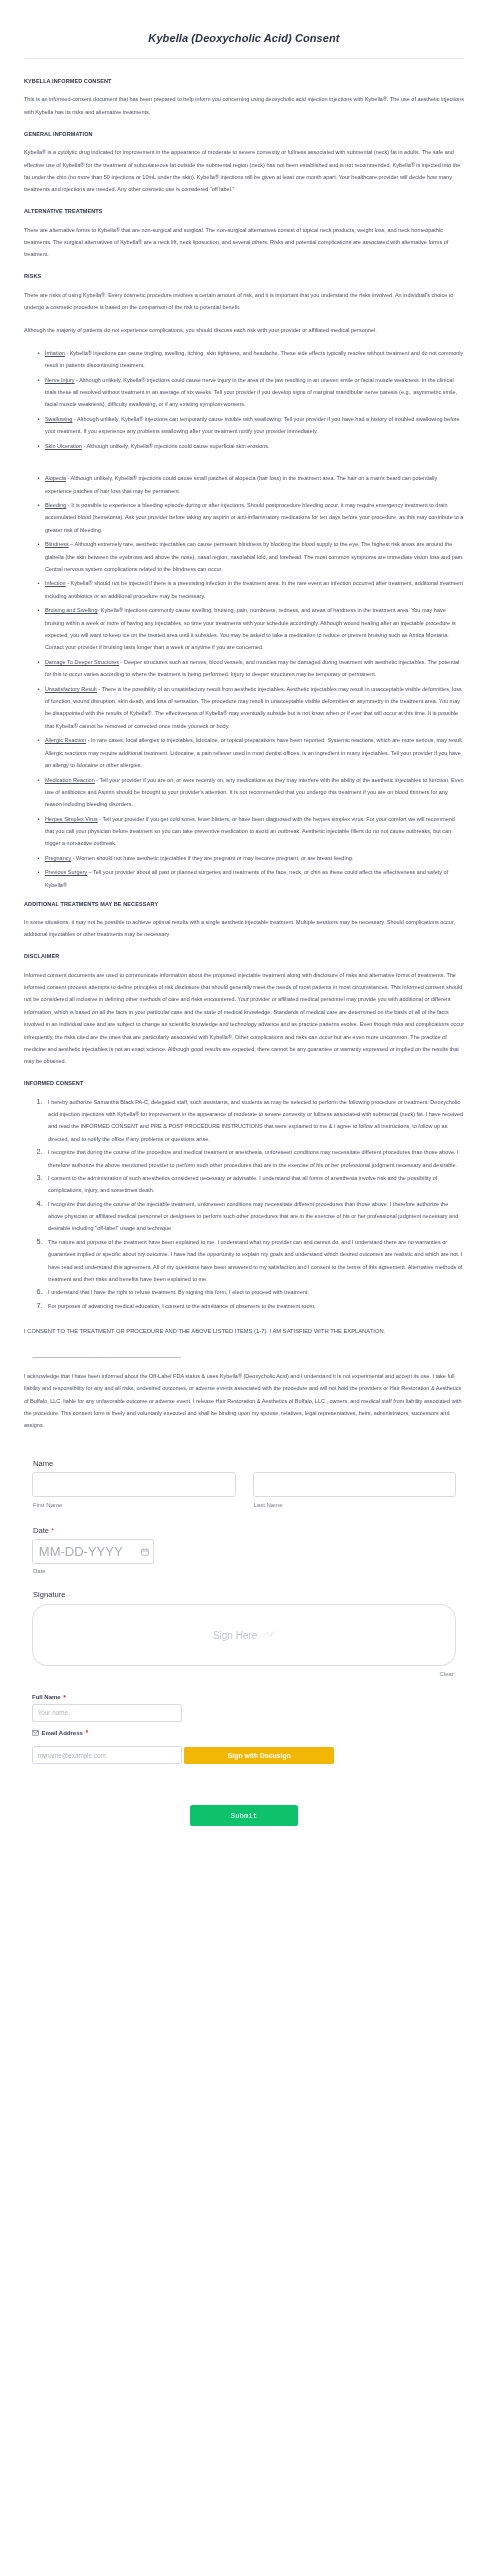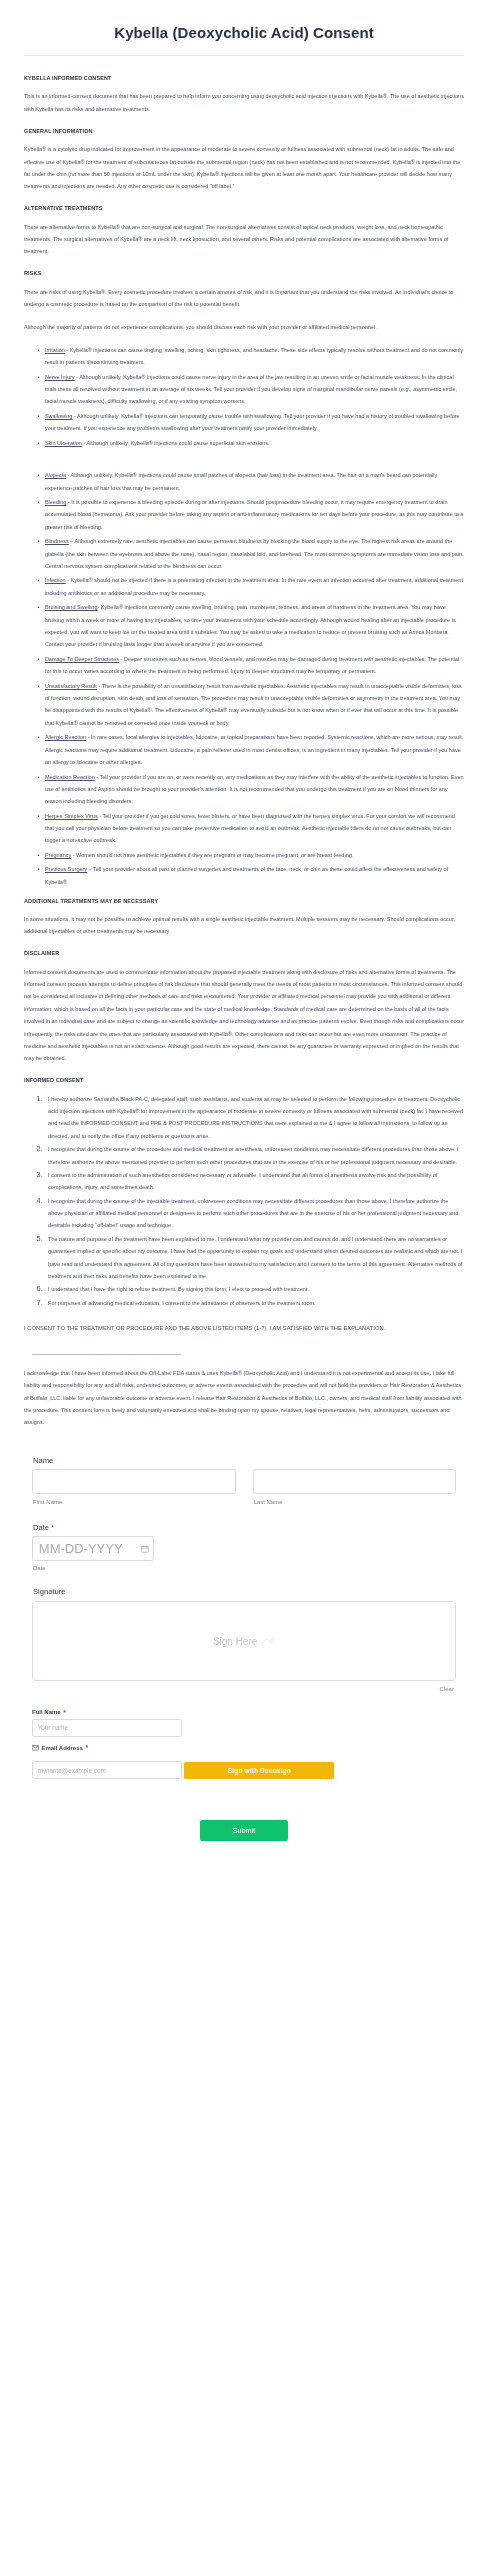--- a/index.html
+++ b/index.html
@@ -15,26 +15,27 @@
   }
   .page {
     width: 488px;
     margin: 0 auto;
     padding: 0;
     position: relative;
   }
   
   .doc-title {
     text-align: center;
-    font-size: 15px;
+    font-size: 11px;
     font-weight: bold;
     color: #2b3148;
     letter-spacing: 0.1px;
     padding: 24px 0 0 0;
-    margin: 0;
+    margin: 8px;
+    font-style: italic;
   }
   .title-rule {
     border: 0;
     border-top: 0.5px solid #e4e6ed;
     margin: 14px 24px 0 24px;
   }
   
   .content {
     padding: 19px 24px 0 24px;
   }
@@ -159,23 +160,23 @@
     transform: translateY(-50%);
     width: 7.9px; height: 7.9px;
     pointer-events: none;
   }
   .cal-icon svg { display: block; }
   
   .sig-field { margin-top: 10px; }
   .sig-box {
     position: relative;
     width: 100%;
-    height: 80px;
+    height: 62px;
     border: 0.5px solid #dcdee4;
-    border-radius: 3px;
+    border-radius: 15px;
     background: #fff;
     overflow: hidden;
   }
   .sig-hint {
     position: absolute;
     left: 50%; top: 50%;
     transform: translate(-50%, -50%);
     display: flex;
     align-items: center;
     gap: 4.2px;
@@ -234,27 +235,27 @@
     font-weight: bold;
     cursor: pointer;
     letter-spacing: 0.1px;
   }
   
   .submit-wrap {
     text-align: center;
     padding: 41px 0 38px 0;
   }
   .submit-btn {
-    width: 88px;
+    width: 108px;
     height: 21px;
     background: #0ec16b;
     border: 0;
     border-radius: 2.6px;
     color: #ffffff;
-    font-family: Liberation Sans, sans-serif;
+    font-family: Liberation Mono, monospace;
     font-size: 7.3px;
     cursor: pointer;
   }
 </style>
 </head>
 <body>
 
 <div class="page">
 
   <h1 class="doc-title">Kybella (Deoxycholic Acid) Consent</h1>

